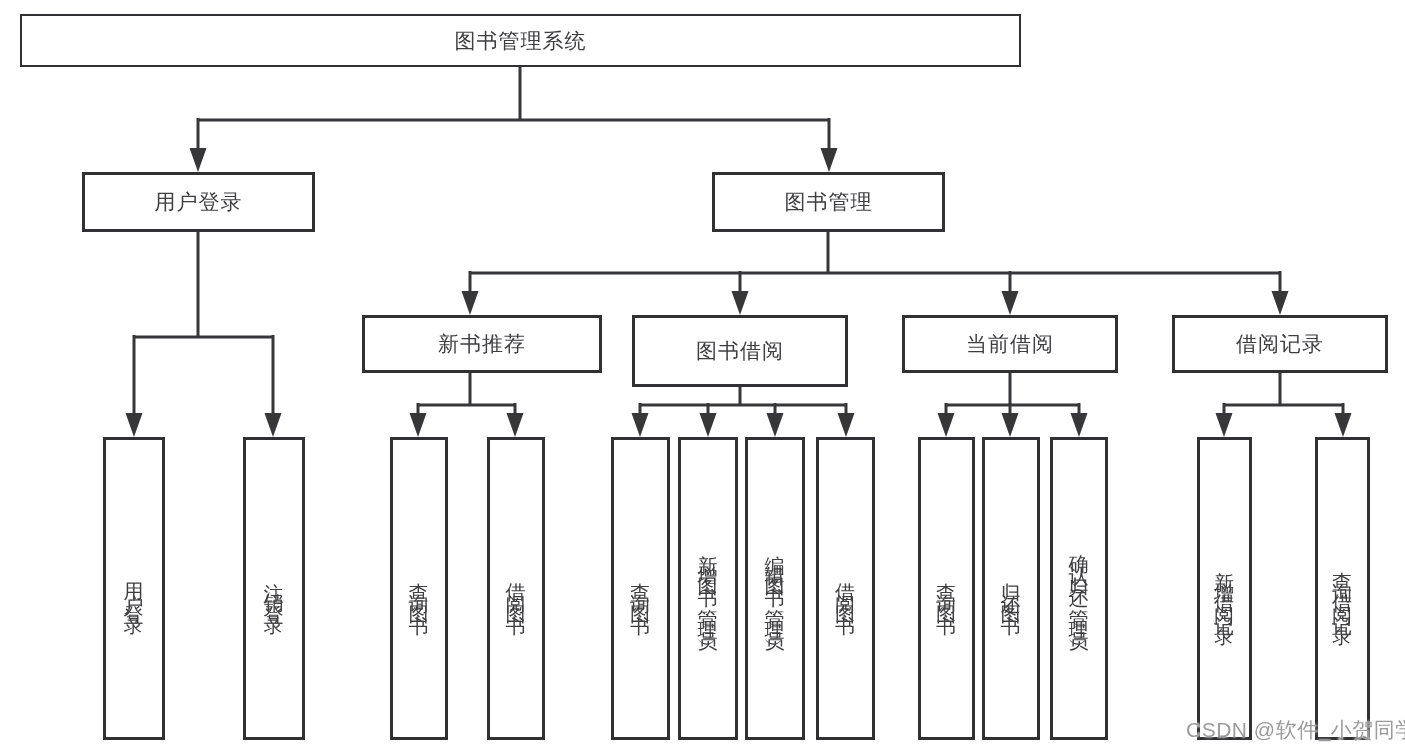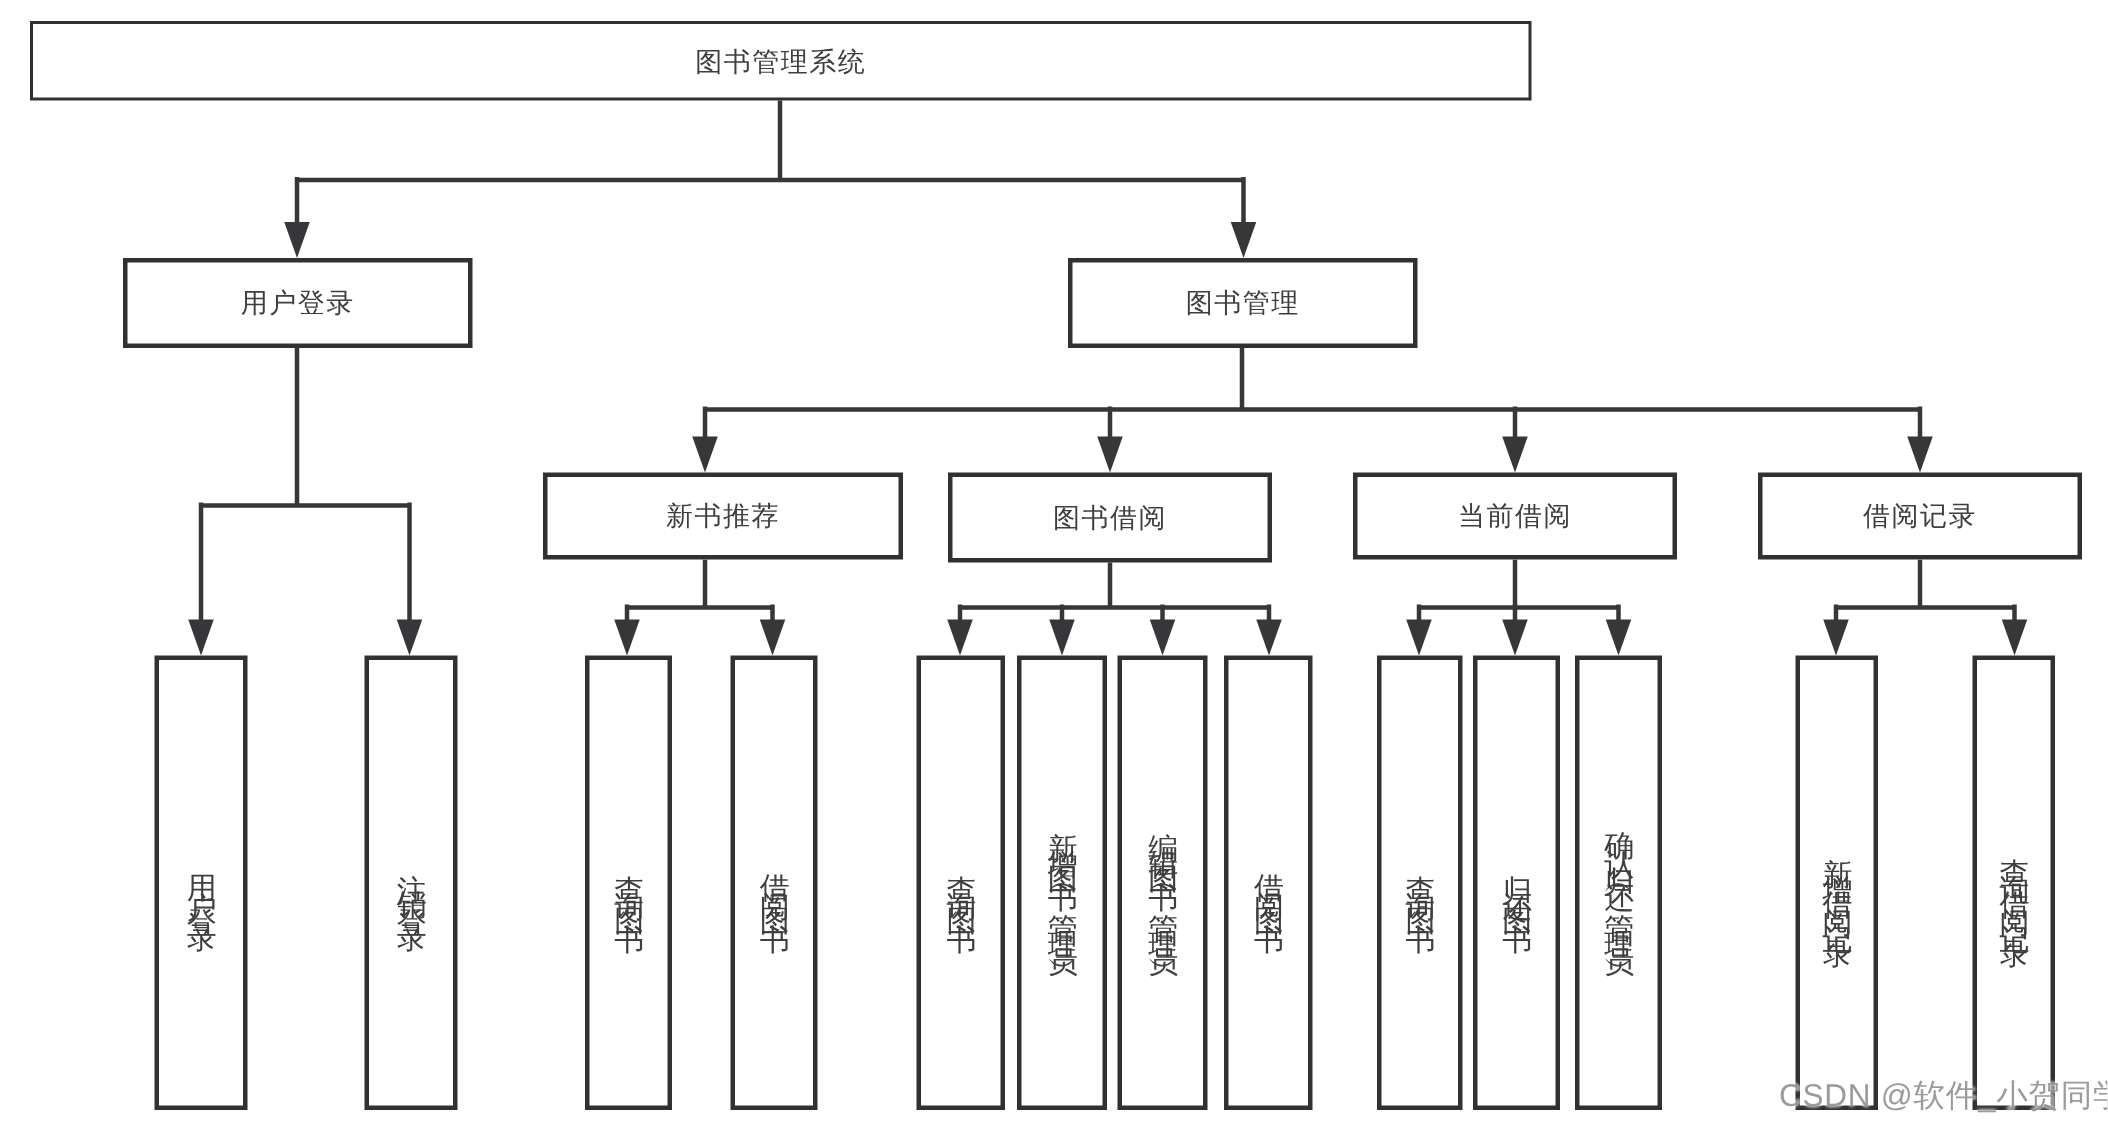--- a/index.html
+++ b/index.html
@@ -8,21 +8,21 @@
     font-family:"Liberation Sans","DejaVu Sans",sans-serif;overflow:hidden;
   }
   .connectors{position:absolute;left:0;top:0;z-index:1;}
   .box{
     position:absolute;background:#ffffff;border:3px solid #313134;
     box-sizing:border-box;display:flex;align-items:center;justify-content:center;
     z-index:2;
   }
   .root-box{border-width:2px;}
   .hlabel{
-    font-size:18px;color:#3e3e41;letter-spacing:1px;white-space:nowrap;
+    font-size:21px;color:#3e3e41;letter-spacing:1px;white-space:nowrap;
   }
   .vlabel{
     writing-mode:vertical-rl;text-orientation:mixed;
     font-size:20px;line-height:1;letter-spacing:11px;color:#3e3e41;
   }
   .watermark{
     position:absolute;left:1186px;top:716px;z-index:5;
     font-size:21px;color:rgba(138,138,138,0.85);letter-spacing:0.5px;
     text-shadow:0 0 3px #ffffff, 0 0 2px #ffffff;white-space:nowrap;
   }
@@ -103,21 +103,21 @@
   <div class="box" style="left:82px;top:172px;width:233px;height:60px;">
     <span class="hlabel">用户登录</span>
   </div>
   <div class="box" style="left:712px;top:172px;width:233px;height:60px;font-family:Liberation Mono, monospace;">
     <span class="hlabel">图书管理</span>
   </div>
 
   <div class="box" style="left:362px;top:315px;width:240px;height:58px;">
     <span class="hlabel">新书推荐</span>
   </div>
-  <div class="box" style="left:632px;top:315px;width:216px;height:60px;">
+  <div class="box" style="left:632px;top:315px;width:216px;height:72px;">
     <span class="hlabel">图书借阅</span>
   </div>
   <div class="box" style="left:902px;top:315px;width:216px;height:58px;">
     <span class="hlabel">当前借阅</span>
   </div>
   <div class="box" style="left:1172px;top:315px;width:216px;height:58px;">
     <span class="hlabel">借阅记录</span>
   </div>
 
   <div class="box" style="left:103px;top:437px;width:62px;height:303px;">

